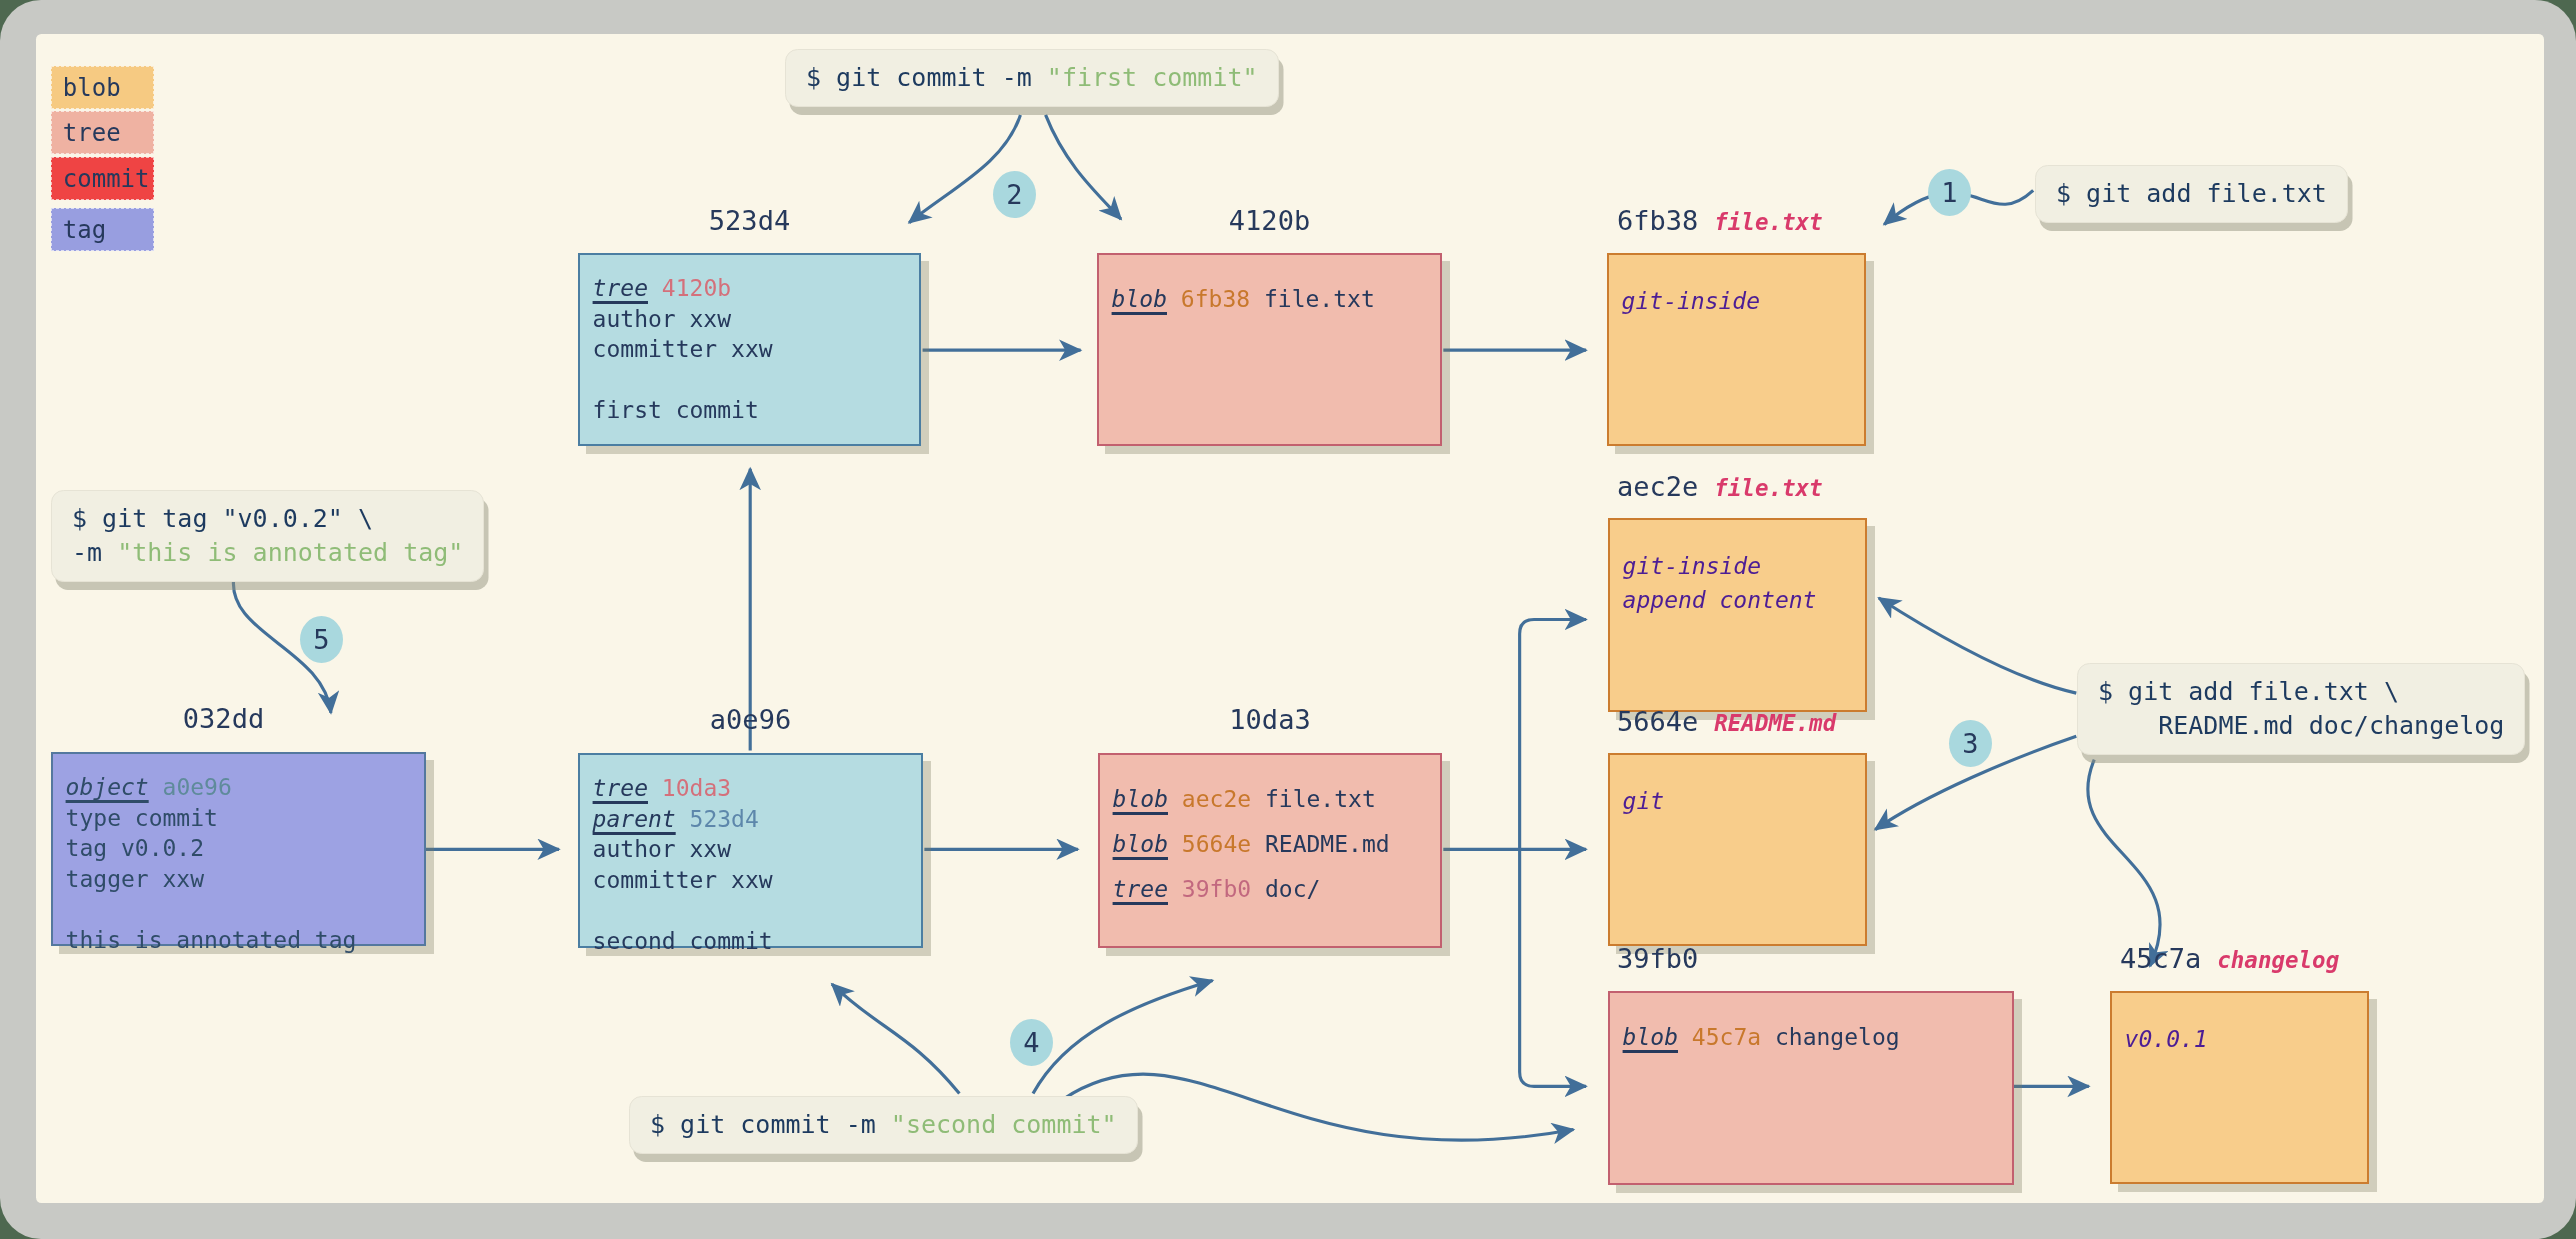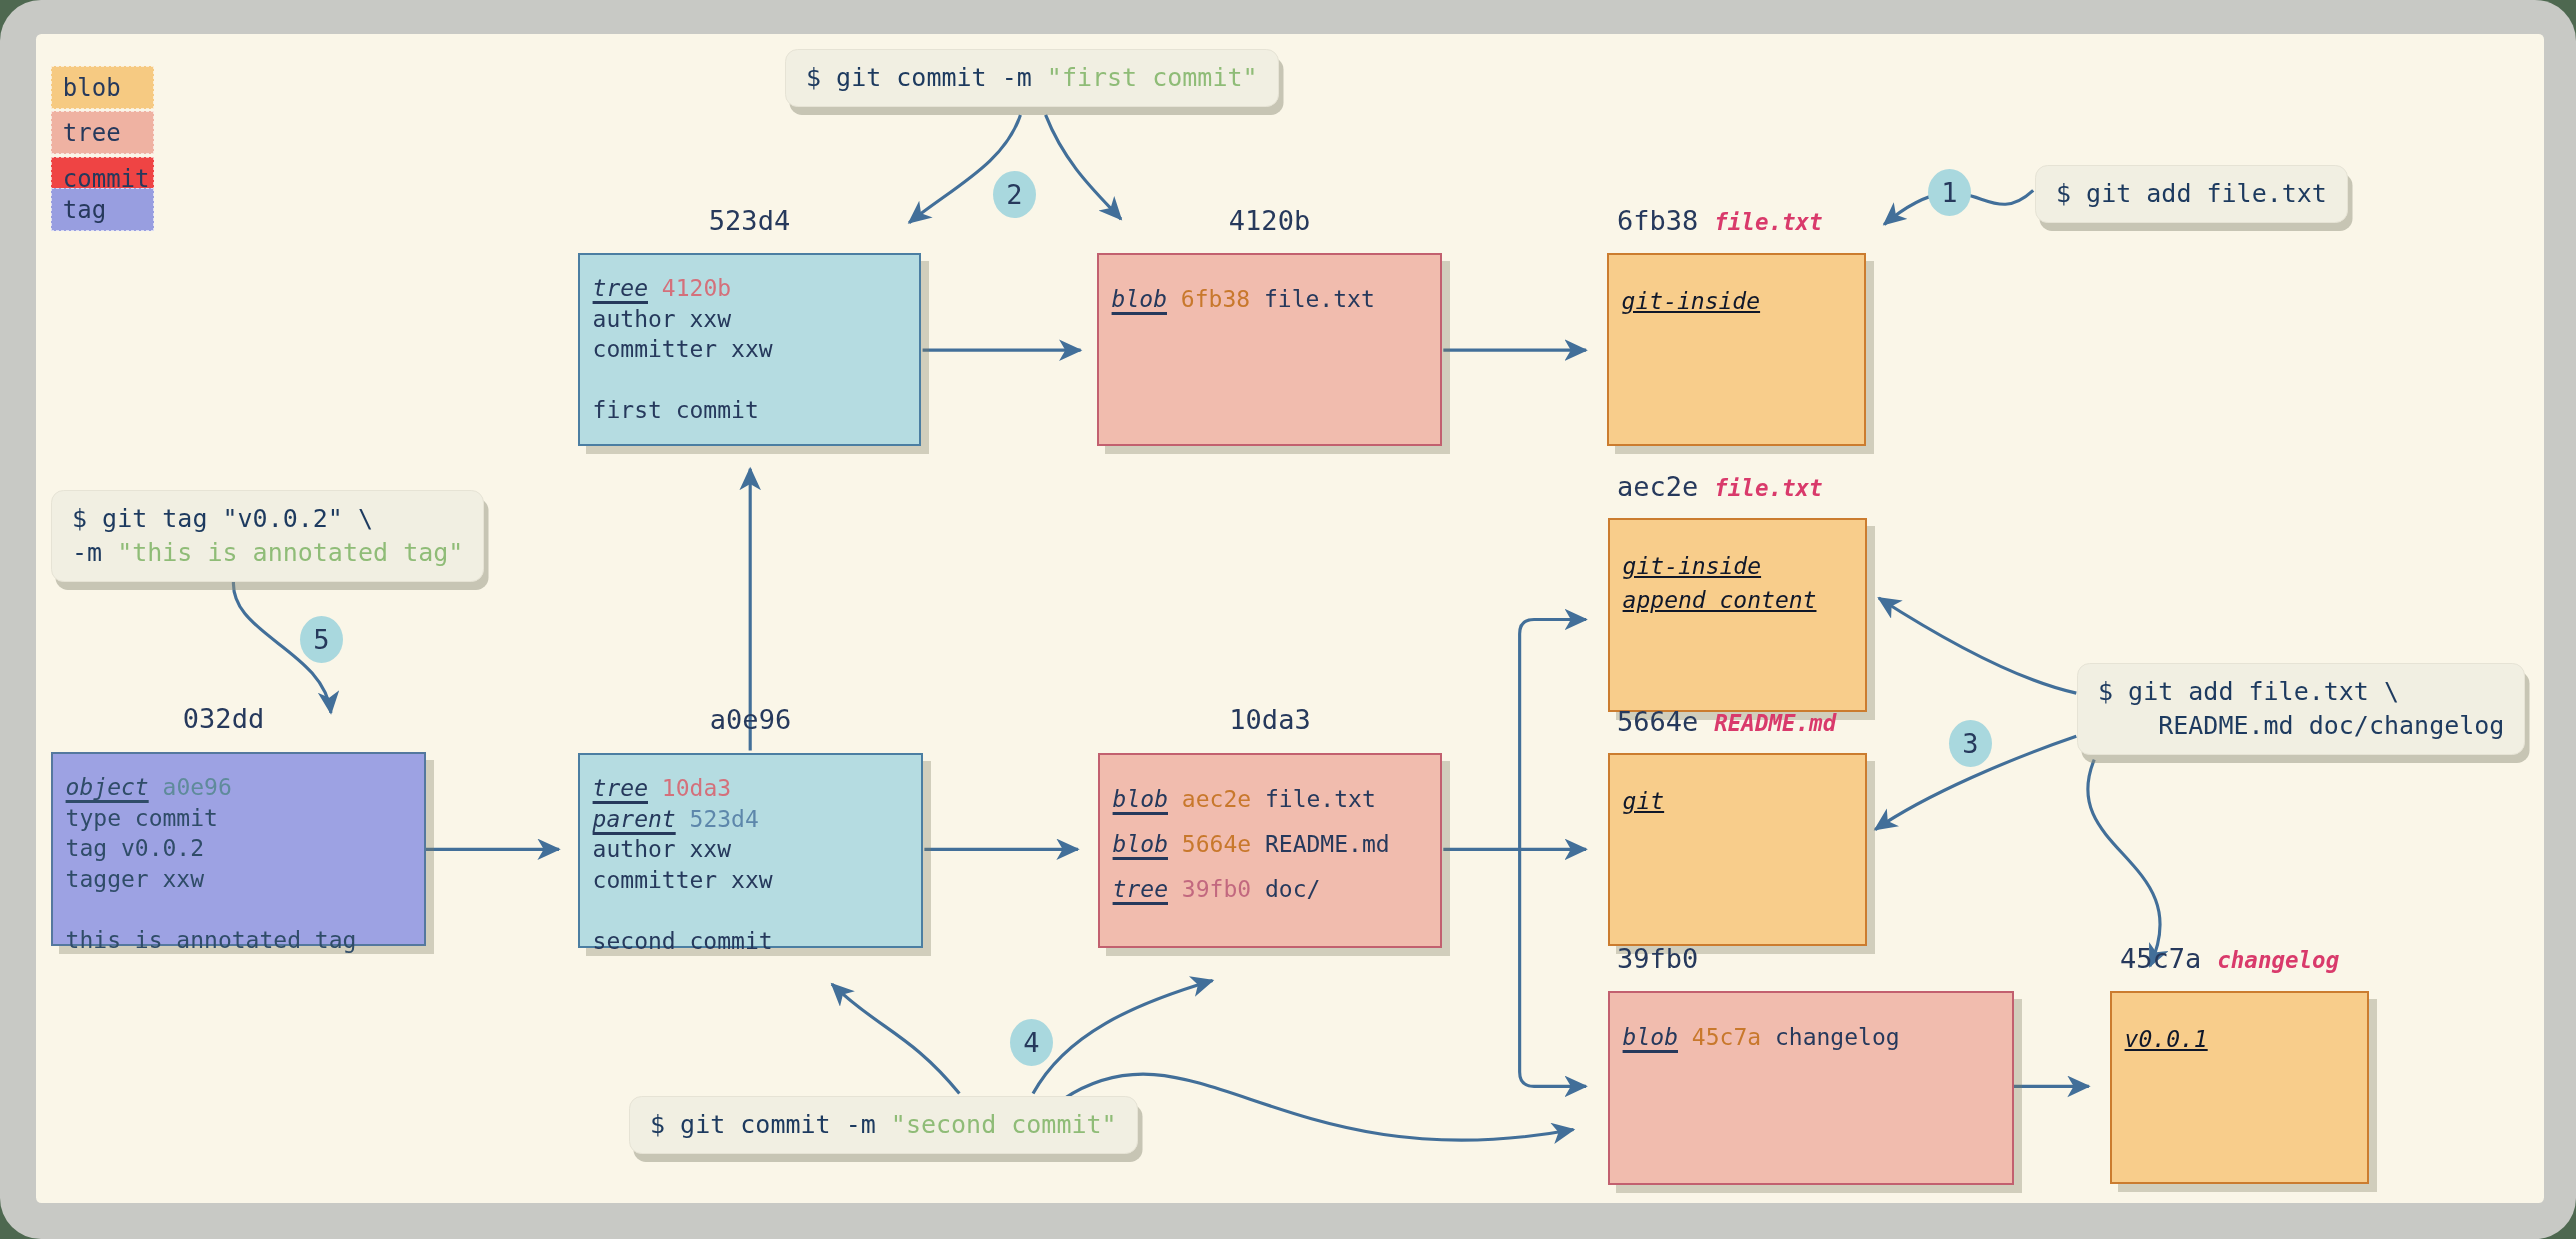--- a/index.html
+++ b/index.html
@@ -18,22 +18,22 @@
 
   
   .obj{position:absolute;box-sizing:border-box;border:2.7px solid;color:#26395c;
        font-size:23px;line-height:30.5px;padding:18px 12.6px 0 12.6px;
        box-shadow:8px 8px 0 rgba(125,120,96,.32);}
   .obj .row{min-height:30.5px;white-space:pre;}
   .obj.commit{background:#b5dce1;border-color:#4b7ea2;}
   .obj.tag{background:#9da2e3;border-color:#54789e;color:#2f4c68;}
   .obj.tree{background:#f1bcae;border-color:#c2606f;padding-top:21.6px;}
   .obj.tree .row{line-height:45px;min-height:45px;}
-  .obj.blob{background:#f8cd8b;border-color:#cb7c2f;color:#0f172a;
-            font-style:italic;padding-top:29px;line-height:34px;text-decoration:underline;}
+  .obj.blob{background:#f8cd8b;border-color:#cb7c2f;color:#4c1d95;
+            font-style:italic;padding-top:29px;line-height:34px;}
   .kw{font-style:italic;text-decoration:underline;text-decoration-thickness:2.7px;text-underline-offset:5.4px;}
   .h-red{color:#d4707b;} .h-orange{color:#c8782c;} .h-rose{color:#c2687f;}
   .h-steel{color:#5d87ab;} .h-slate{color:#5f8b9b;}
 
   
   .lbl{position:absolute;font-size:27px;line-height:32px;color:#26395c;white-space:nowrap;}
   .lbl.center{text-align:center;}
   .lbl .fname{font-weight:bold;font-style:italic;font-size:22.5px;color:#d93a6b;margin-left:16px;}
 
   
@@ -80,21 +80,21 @@
       <path d="M2332 846 C2290 948 2448 958 2394 1076" marker-end="url(#ah)"></path>
       <path d="M1068 1218 C1014 1152 978 1146 926 1096" marker-end="url(#ah)"></path>
       <path d="M1150 1218 C1186 1152 1262 1118 1350 1092" marker-end="url(#ah)"></path>
       <path d="M1184 1224 C1330 1128 1428 1318 1752 1258" marker-end="url(#ah)"></path>
     </g>
   </svg>
 
   <div class="leg leg-blob" style="top:66px"><span>blob</span></div>
   <div class="leg leg-tree" style="top:111px"><span>tree</span></div>
   <div class="leg leg-commit" style="top:157px"><span>commit</span></div>
-  <div class="leg leg-tag" style="top:188px"><span>tag</span></div>
+  <div class="leg leg-tag" style="top:208px"><span>tag</span></div>
 
   <div class="cmd" style="left:785px;top:49px"><span>$ git commit -m </span><span class="str">"first commit"</span></div>
 
   <div class="cmd" style="left:2035px;top:165px"><span>$ git add file.txt</span></div>
 
   <div class="cmd" style="left:51px;top:490px"><div><span>$ git tag "v0.0.2" \</span></div><div><span>-m </span><span class="str">"this is annotated tag"</span></div></div>
 
   <div class="cmd" style="left:2077px;top:663px"><div><span>$ git add file.txt \</span></div><div><span>    README.md doc/changelog</span></div></div>
 
   <div class="cmd" style="left:629px;top:1096px"><span>$ git commit -m </span><span class="str">"second commit"</span></div>

